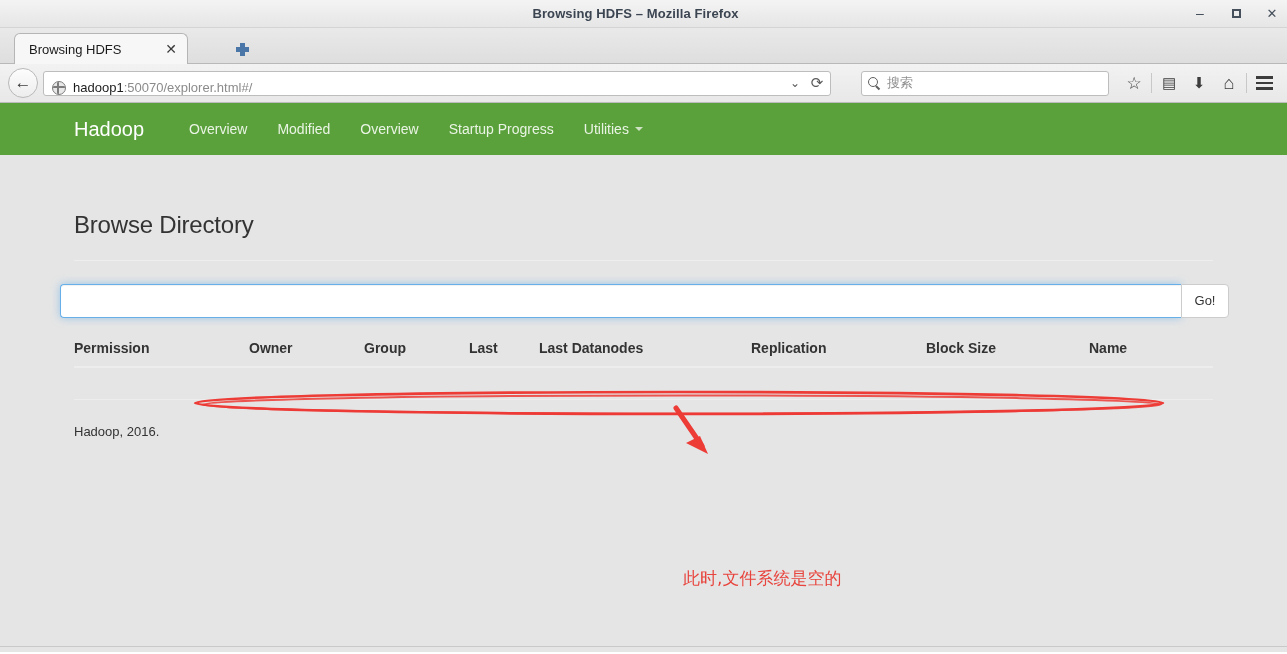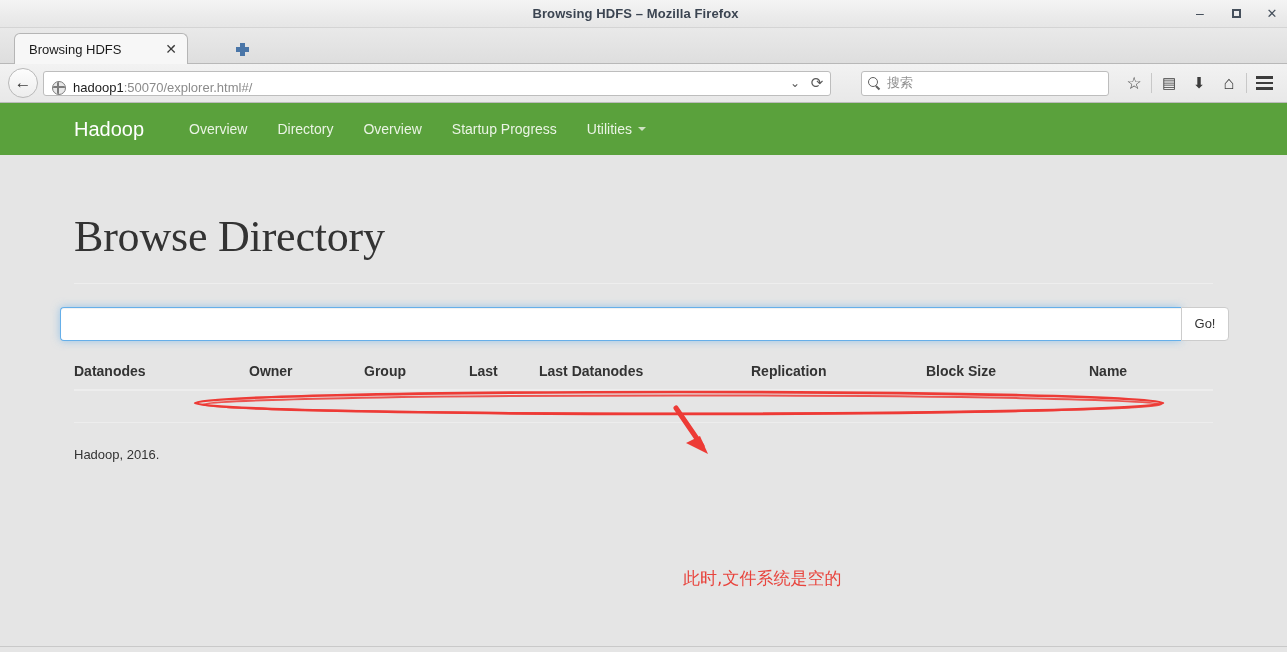--- a/index.html
+++ b/index.html
@@ -242,26 +242,25 @@
   }
   .caret {
     width: 0; height: 0;
     border-left: 4px solid transparent;
     border-right: 4px solid transparent;
     border-top: 4px solid #cfe2c3;
   }
 
   .container { position: relative; padding: 0 74px; }
   .page-title {
-    font-size: 44px;
+    font-size: 24px;
     font-weight: normal;
     color: #333333;
     margin-top: 56px;
     letter-spacing: -0.2px;
-    font-family: Liberation Serif, serif;
   }
   .title-rule {
     margin-top: 21px;
     border-top: 1px solid #eeeeee;
     width: 1139px;
   }
 
   .input-row {
     display: flex;
     margin-top: 23px;
@@ -407,21 +406,21 @@
 
 <div class="page">
 
   <div class="hadoop-nav">
     <div class="hadoop-brand">Hadoop</div>
     <div class="hadoop-links">
       <div class="hadoop-link">
         <span>Overview</span>
       </div>
       <div class="hadoop-link">
-        <span>Directory</span>
+        <span>Modified</span>
       </div>
       <div class="hadoop-link">
         <span>Overview</span>
       </div>
       <div class="hadoop-link">
         <span>Startup Progress</span>
       </div>
       <div class="hadoop-link">
         <span>Utilities</span>
         <span class="caret"></span>
@@ -434,21 +433,21 @@
     <div class="title-rule"></div>
 
     <div class="input-row">
       <input class="path-input" type="text" placeholder="" style="">
       <button class="go-btn">Go!</button>
     </div>
 
     <table class="table">
       <thead>
         <tr>
-          <th class="col-permission">Datanodes</th>
+          <th class="col-permission">Permission</th>
           <th class="col-owner">Owner</th>
           <th class="col-group">Group</th>
           <th class="col-size">Last</th>
           <th class="col-modified">Last Datanodes</th>
           <th class="col-replication">Replication</th>
           <th class="col-blocksize">Block Size</th>
           <th class="col-name">Name</th>
         </tr>
       </thead>
       <tbody>

